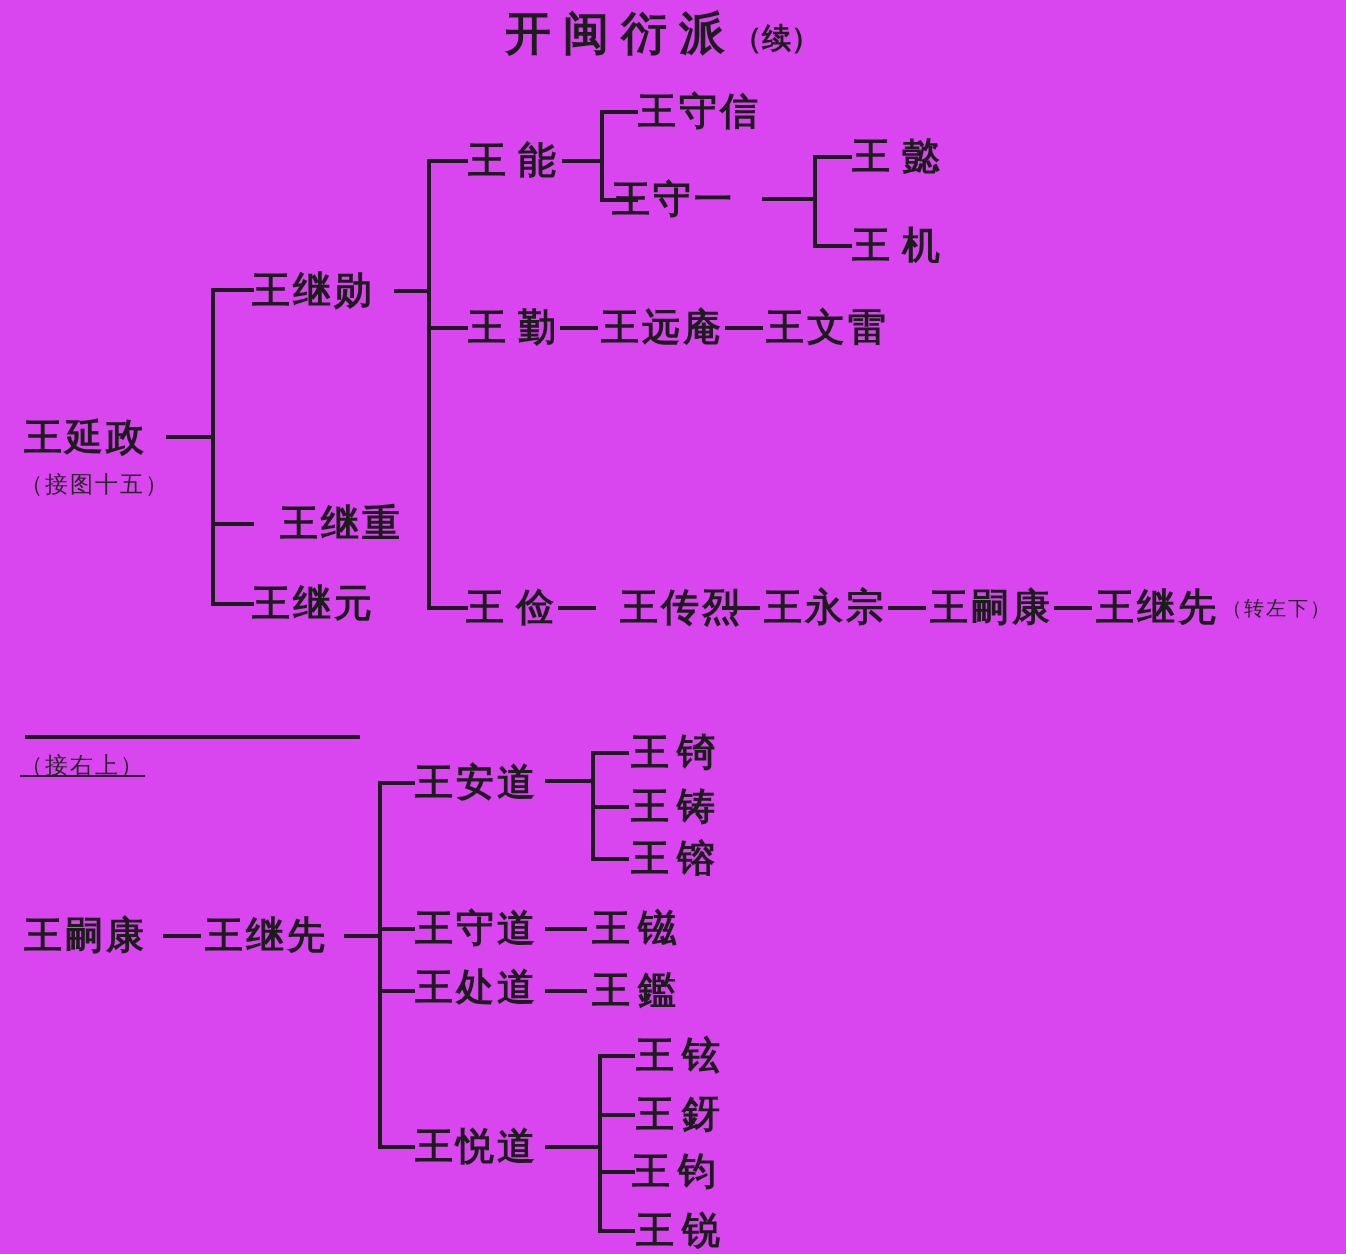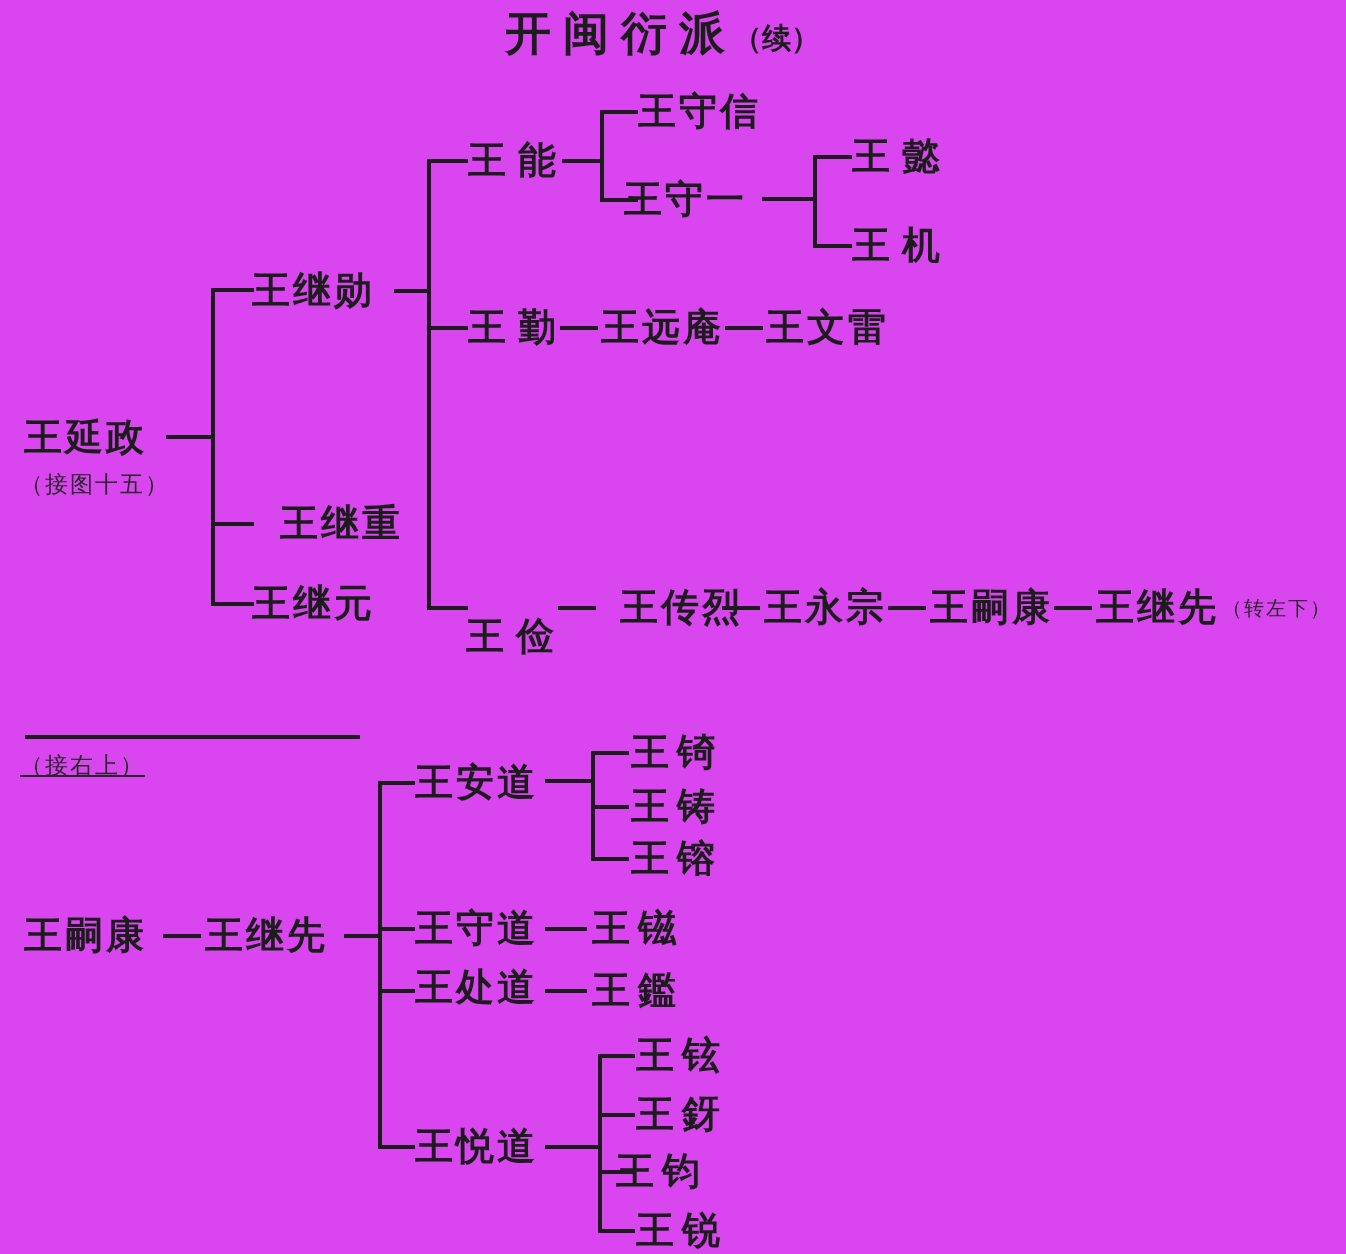--- a/index.html
+++ b/index.html
@@ -45,36 +45,36 @@
   <div class="h" style="left:429px;top:159px;width:39px;"></div>
   <div class="h" style="left:429px;top:326px;width:39px;"></div>
   <div class="h" style="left:429px;top:606px;width:39px;"></div>
 
   <div class="name n2" style="left:468px;top:141px;">王能</div>
   <div class="h" style="left:562px;top:159px;width:42px;"></div>
   <div class="v" style="left:600px;top:110px;height:92px;"></div>
   <div class="h" style="left:602px;top:110px;width:36px;"></div>
   <div class="h" style="left:602px;top:198px;width:36px;"></div>
   <div class="name" style="left:638px;top:92px;">王守信</div>
-  <div class="name" style="left:612px;top:180px;margin-left:12px;">王守一</div>
+  <div class="name" style="left:612px;top:180px;">王守一</div>
 
   <div class="h" style="left:762px;top:197px;width:51px;"></div>
   <div class="v" style="left:813px;top:155px;height:93px;"></div>
   <div class="h" style="left:815px;top:155px;width:37px;"></div>
   <div class="h" style="left:815px;top:244px;width:37px;"></div>
   <div class="name n2" style="left:852px;top:137px;">王懿</div>
   <div class="name n2" style="left:852px;top:226px;">王机</div>
 
   <div class="name n2" style="left:468px;top:308px;">王勤</div>
   <div class="h" style="left:560px;top:326px;width:38px;"></div>
   <div class="name" style="left:601px;top:308px;">王远庵</div>
   <div class="h" style="left:725px;top:326px;width:38px;"></div>
   <div class="name" style="left:766px;top:308px;">王文雷</div>
 
-  <div class="name n2" style="left:466px;top:588px;margin-top:29px;">王俭</div>
+  <div class="name n2" style="left:466px;top:588px;">王俭</div>
   <div class="h" style="left:558px;top:606px;width:38px;"></div>
   <div class="name" style="left:600px;top:588px;margin-left:20px;">王传烈</div>
   <div class="h" style="left:722px;top:606px;width:38px;"></div>
   <div class="name" style="left:764px;top:588px;">王永宗</div>
   <div class="h" style="left:888px;top:606px;width:38px;"></div>
   <div class="name" style="left:930px;top:588px;">王嗣康</div>
   <div class="h" style="left:1054px;top:606px;width:38px;"></div>
   <div class="name" style="left:1096px;top:588px;">王继先</div>
   <div class="note note-sm" style="left:1222px;top:598px;">（转左下）</div>
 
@@ -112,16 +112,16 @@
 
   <div class="name" style="left:415px;top:1127px;">王悦道</div>
   <div class="h" style="left:545px;top:1145px;width:53px;"></div>
   <div class="v" style="left:598px;top:1054px;height:179px;"></div>
   <div class="h" style="left:600px;top:1054px;width:35px;"></div>
   <div class="h" style="left:600px;top:1113px;width:35px;"></div>
   <div class="h" style="left:600px;top:1170px;width:35px;"></div>
   <div class="h" style="left:600px;top:1229px;width:35px;"></div>
   <div class="name n2s" style="left:636px;top:1036px;">王铉</div>
   <div class="name n2s" style="left:636px;top:1095px;text-align:center;">王釾</div>
-  <div class="name n2s" style="left:616px;top:1152px;">王钧</div>
+  <div class="name n2s" style="left:632px;top:1152px;">王钧</div>
   <div class="name n2s" style="left:636px;top:1211px;">王锐</div>
 
 </div>
 
 </body></html>

